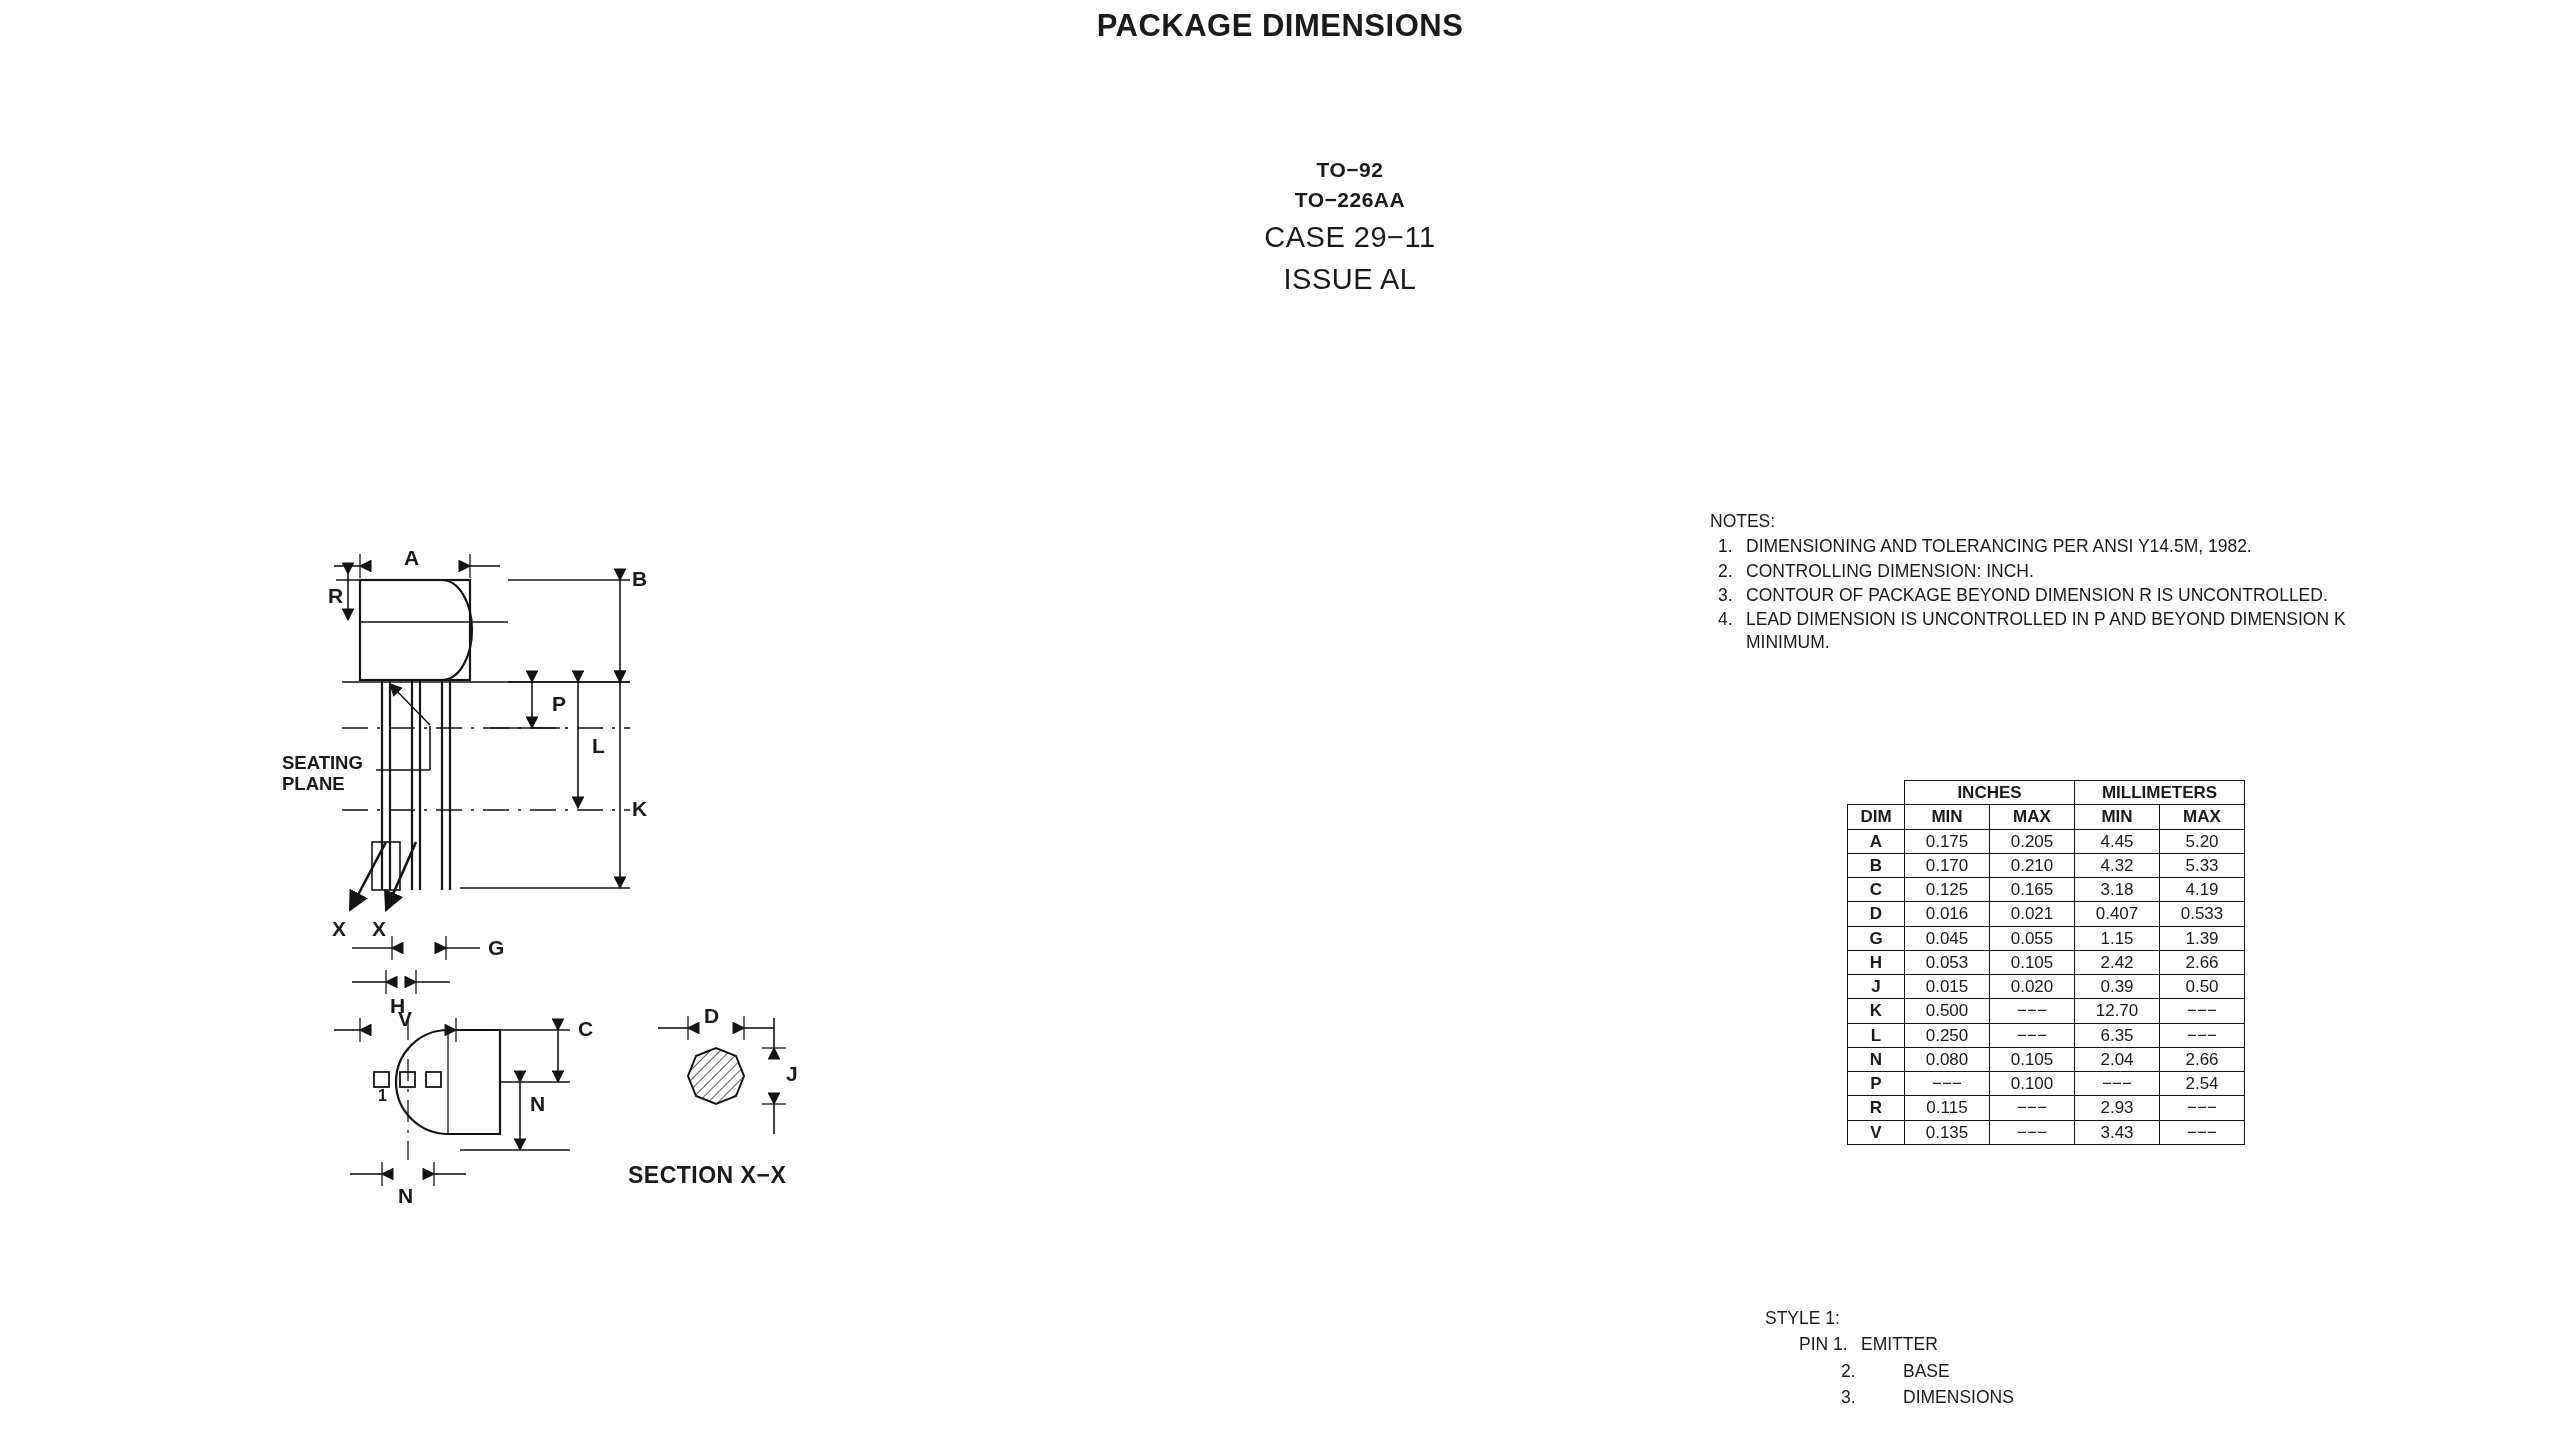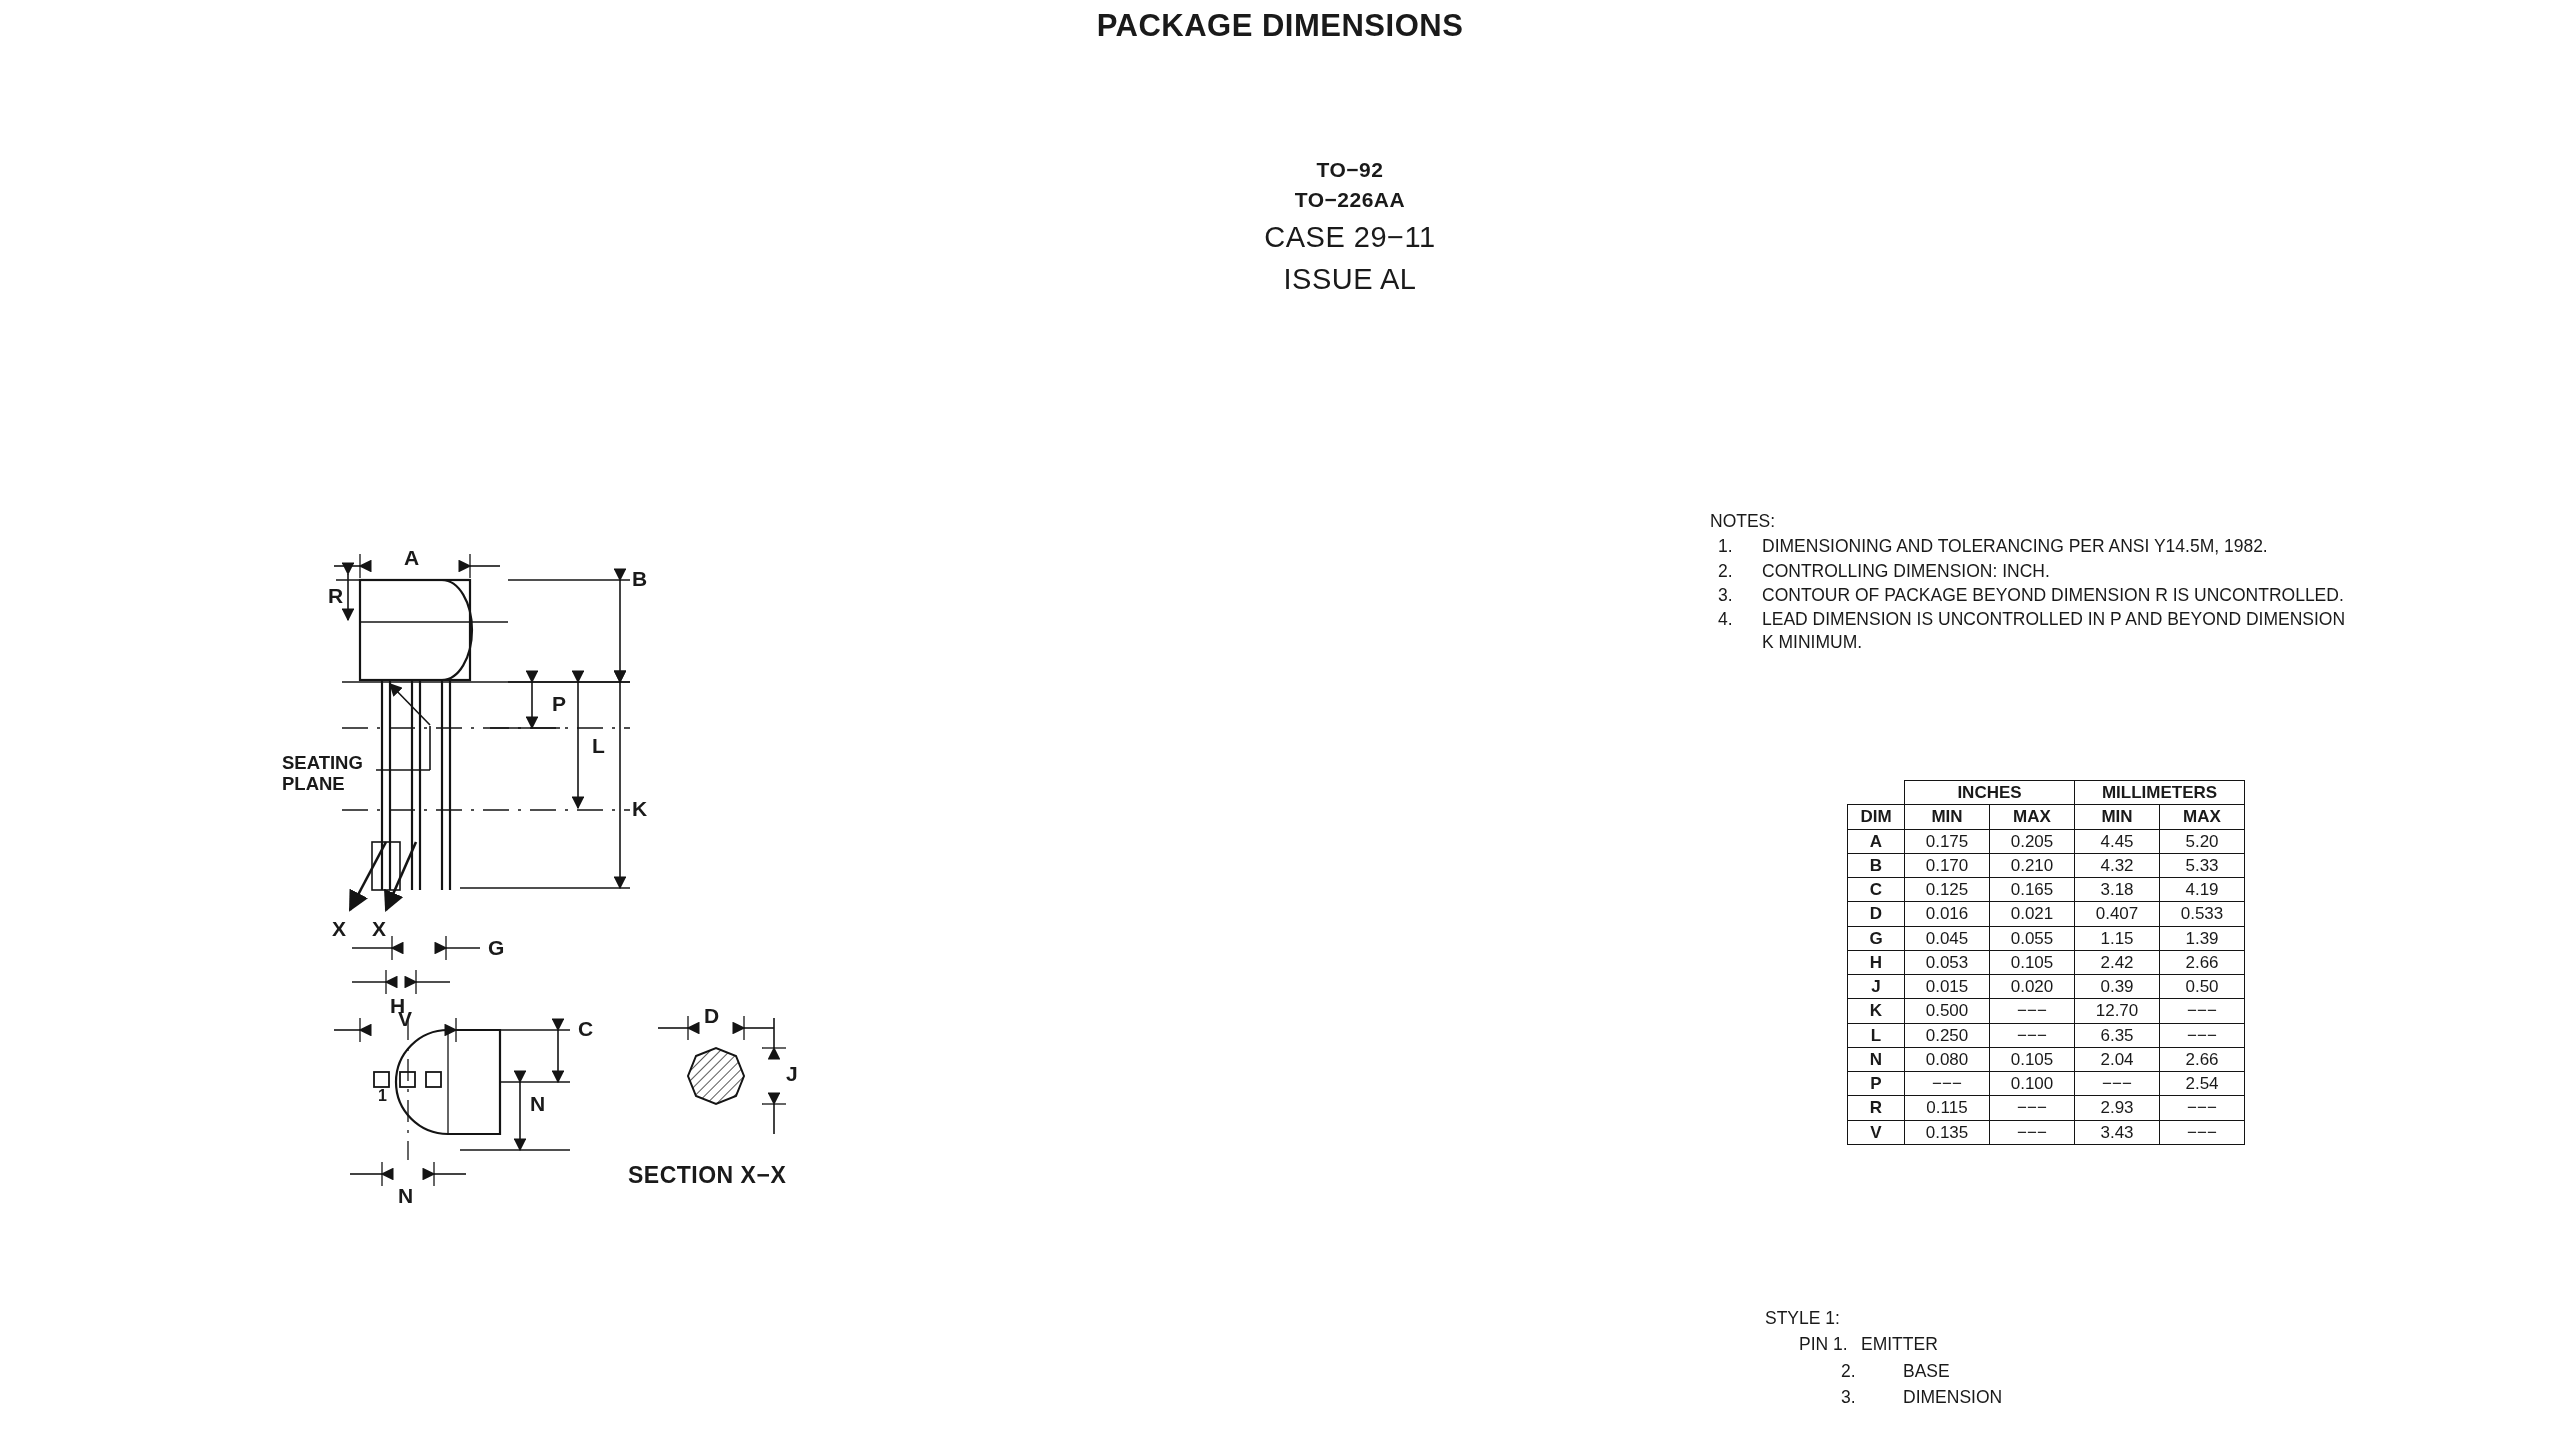--- a/index.html
+++ b/index.html
@@ -45,21 +45,21 @@
   }
   #notes li {
     position: relative;
     padding-left: 36px;
     margin-bottom: 1px;
   }
   #notes li .num {
     position: absolute; left: 8px; top: 0;
     width: 24px;
   }
-  #notes li .txt { display: block; margin-left: 16px; }
+  #notes li .txt { display: block; }
 
   
   #dim-table-wrap { left: 1847px; top: 780px; }
   table.dimtable {
     border-collapse: collapse;
     font-size: 17px;
   }
   table.dimtable td, table.dimtable th {
     border: 1.6px solid #141414;
     text-align: center;
@@ -250,21 +250,21 @@
 
 <div class="abs" id="style-block">
   <div>STYLE 1:</div>
   <div class="pin-row">
     <span class="pn">PIN 1.</span><span>EMITTER</span>
   </div>
   <div class="pin-row">
     <span class="pn2">2.</span><span>BASE</span>
   </div>
   <div class="pin-row">
-    <span class="pn2">3.</span><span>DIMENSION</span>
+    <span class="pn2">3.</span><span>DIMENSIONS</span>
   </div>
 </div>
 
 <div class="abs" id="drawing">
 
   <svg width="1100" height="900" viewBox="0 0 1100 900">
     <defs>
       <marker id="ah" viewBox="0 0 10 10" refX="9" refY="5" markerWidth="8" markerHeight="8" orient="auto">
         <path d="M0,0 L10,5 L0,10 z" fill="#141414"></path>
       </marker>

